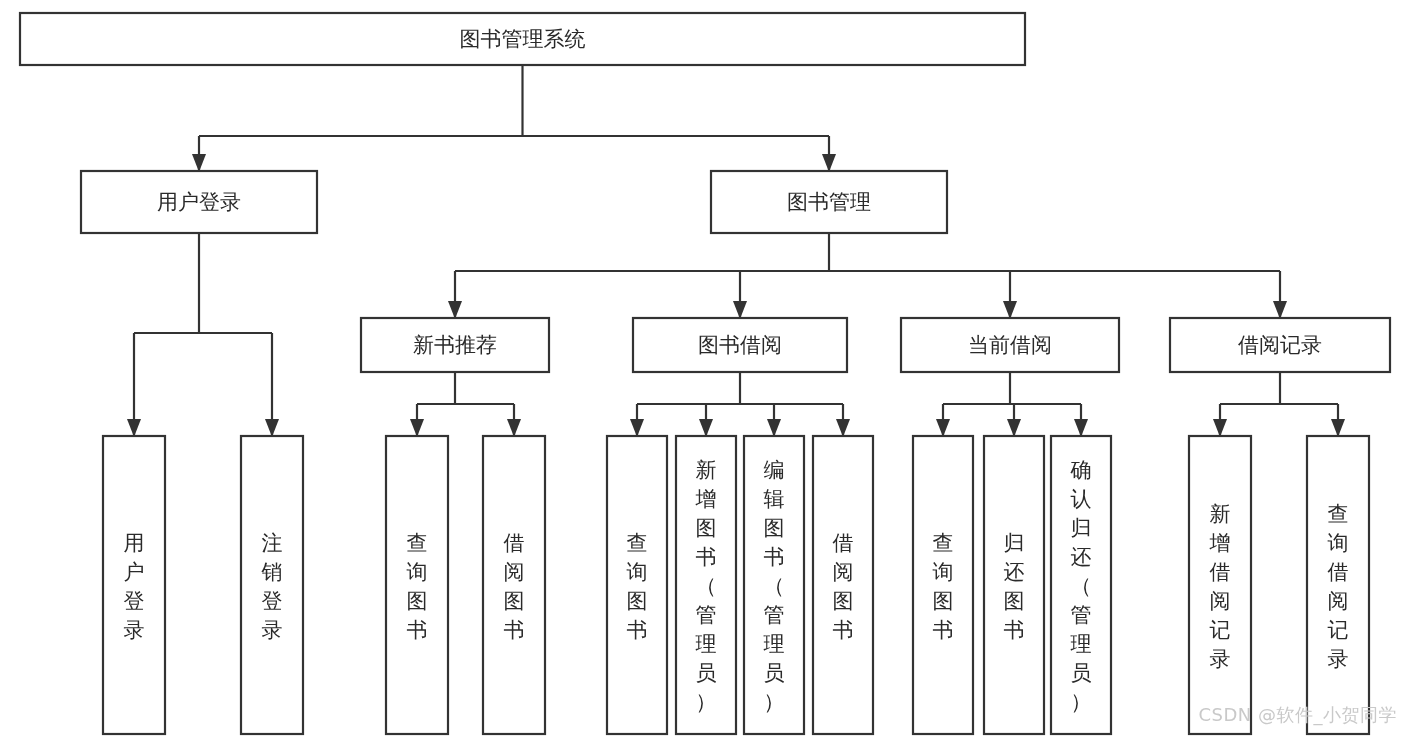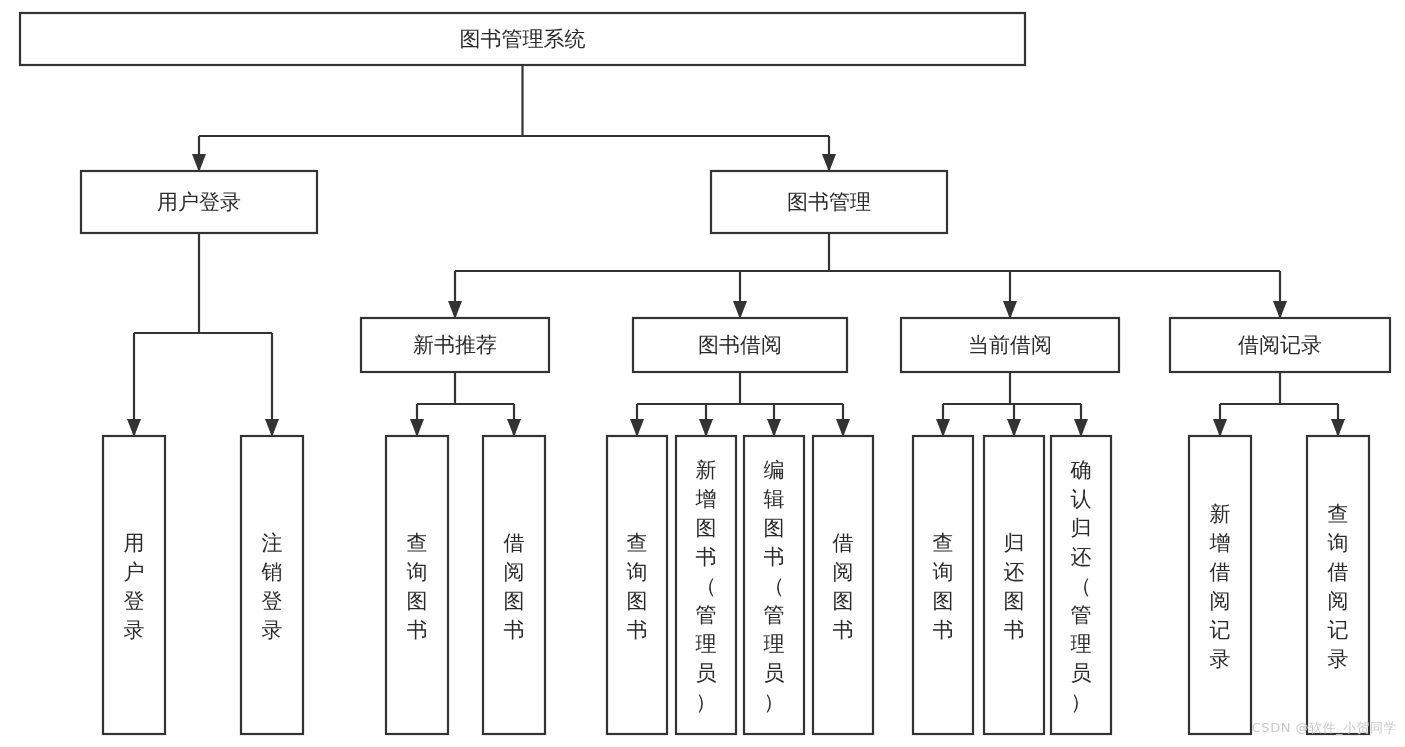--- a/index.html
+++ b/index.html
@@ -44,23 +44,23 @@
   }
   .node-label-v {
     fill: #2a2a2a;
     font-family: "DejaVu Sans", "Liberation Sans", sans-serif;
     font-size: 21px;
     text-anchor: middle;
   }
   .watermark {
     position: absolute;
     right: 8px;
-    bottom: 10px;
+    bottom: 20px;
     color: #c9c9c9;
-    font-size: 13px;
+    font-size: 18px;
     font-family: "DejaVu Sans", "Liberation Sans", sans-serif;
     white-space: nowrap;
     letter-spacing: 0.5px;
   }
 </style>
 </head>
 <body>
 
 <div id="diagram-root">
   <svg id="diagram-svg" width="1405" height="747" viewBox="0 0 1405 747" xmlns="http://www.w3.org/2000/svg">

